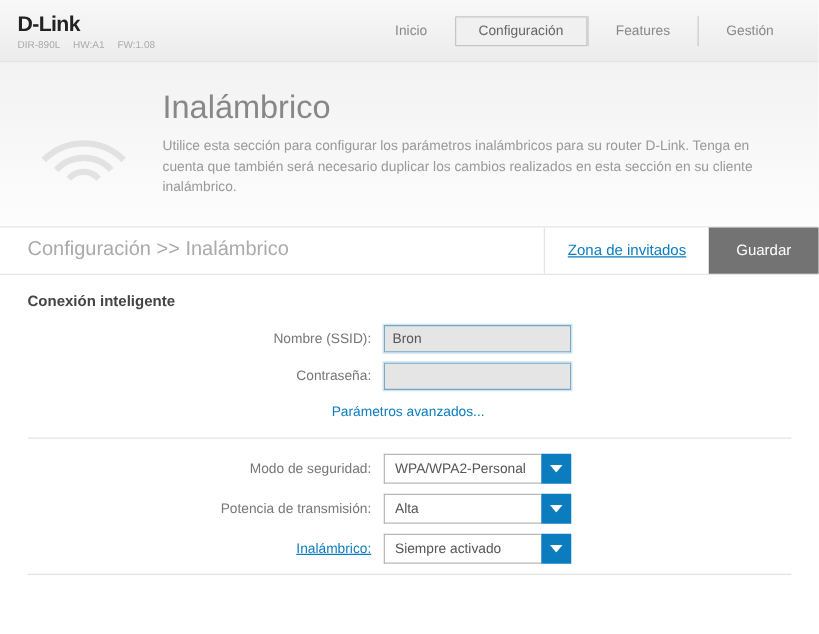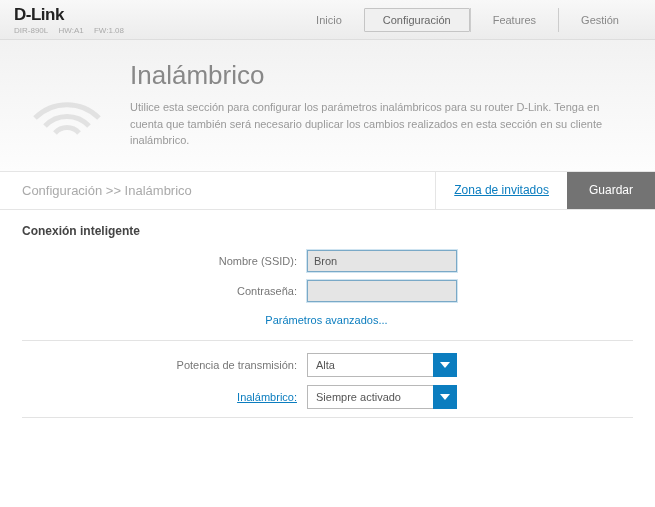--- a/index.html
+++ b/index.html
@@ -5,21 +5,21 @@
   * { box-sizing: border-box; margin: 0; padding: 0; }
   body {
     font-family: Arial, Helvetica, sans-serif;
     background: #fff;
     width: 655px;
     color: #333;
   }
   .header {
     background: linear-gradient(to bottom, #f8f8f8 0%, #ececec 100%);
     border-bottom: 1px solid #ddd;
-    height: 40px;
+    height: 50px;
     display: flex;
     align-items: center;
     padding: 0 14px;
   }
   .logo-block { display: flex; flex-direction: column; }
   .logo {
     font-family: Arial Black, Arial, sans-serif;
     font-weight: 900;
     font-size: 17px;
     letter-spacing: -0.5px;
@@ -82,21 +82,21 @@
   }
   .breadcrumb-row {
     display: flex;
     align-items: stretch;
     padding: 0 0 0 22px;
     border-bottom: 1px solid #e5e5e5;
     height: 38px;
   }
   .breadcrumb {
     flex: 1;
-    font-size: 13px;
+    font-size: 16px;
     color: #aaa;
     display: flex;
     align-items: center;
   }
   .guest-link {
     display: flex;
     align-items: center;
     padding: 0 18px;
     font-size: 12px;
     color: #0b7dbf;
@@ -261,20 +261,31 @@
     <div class="form-label">Contraseña:</div>
     <input type="password" class="text-input" value="" style="">
   </div>
 
   <div class="adv-link-row">
     <a>Parámetros avanzados...</a>
   </div>
 
   <hr class="divider">
 
+  <div class="form-row">
+    <div class="form-label">Modo de seguridad:</div>
+    <div class="select-wrap">
+      <div class="select-box">WPA/WPA2-Personal</div>
+      <div class="select-chevron">
+        <svg width="10" height="6" viewBox="0 0 10 6">
+            <path d="M0 0 L5 6 L10 0 Z"></path>
+          </svg>
+      </div>
+    </div>
+  </div>
 
   <div class="form-row">
     <div class="form-label">Potencia de transmisión:</div>
     <div class="select-wrap">
       <div class="select-box">Alta</div>
       <div class="select-chevron">
         <svg width="10" height="6" viewBox="0 0 10 6">
             <path d="M0 0 L5 6 L10 0 Z"></path>
           </svg>
       </div>

